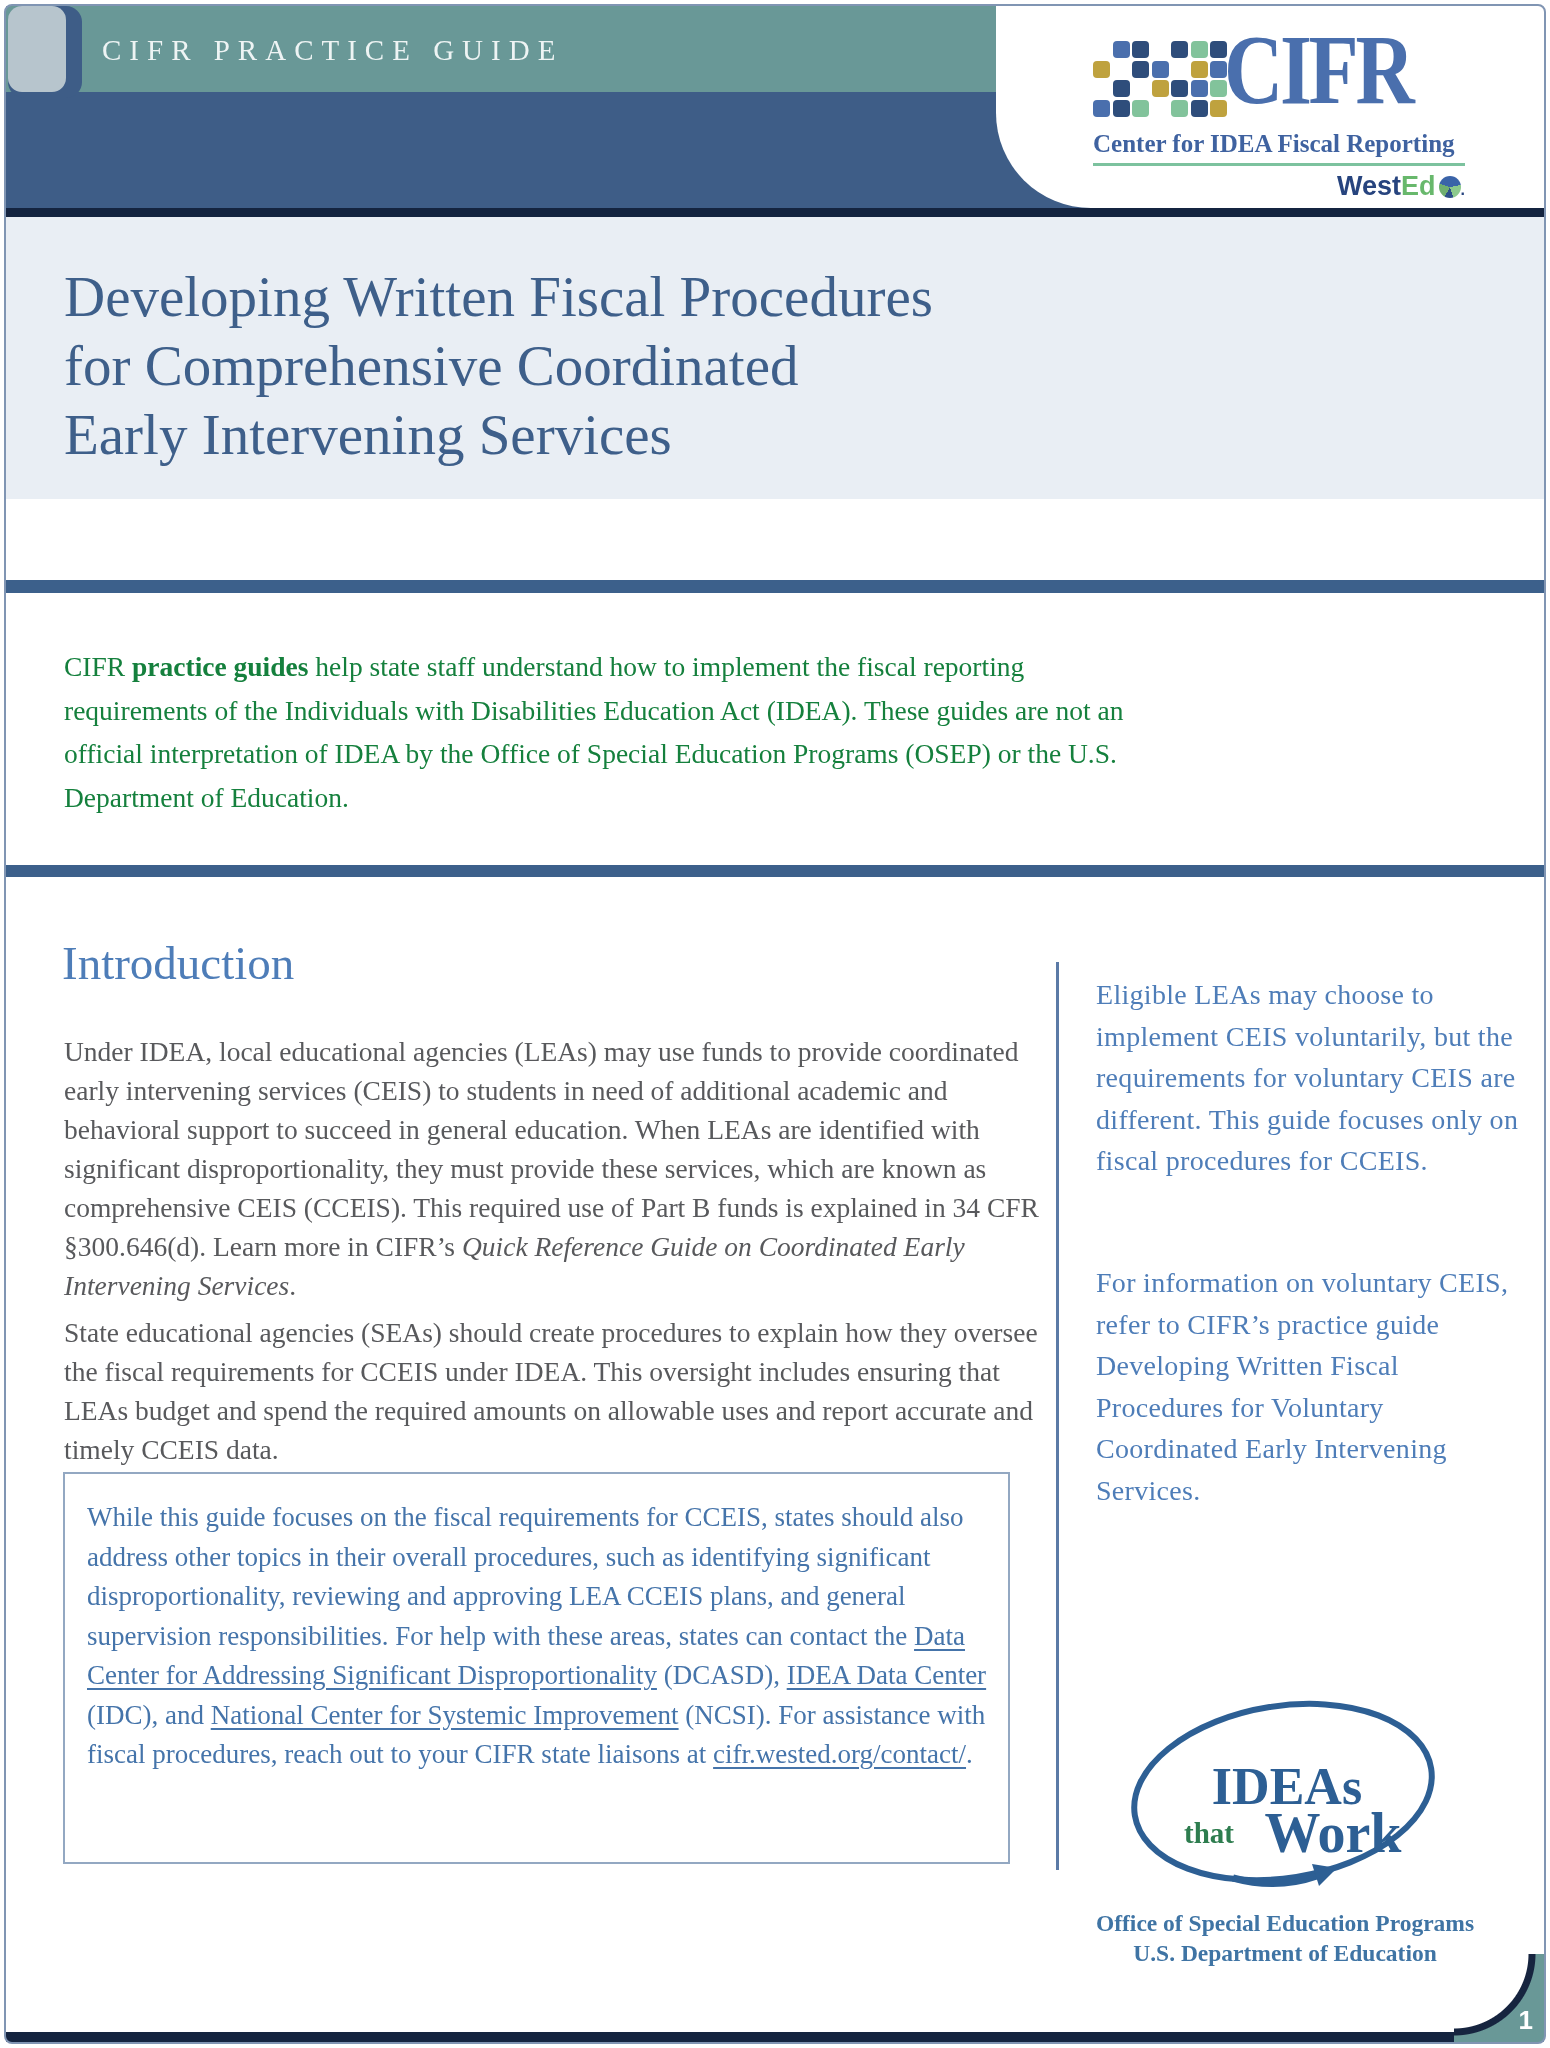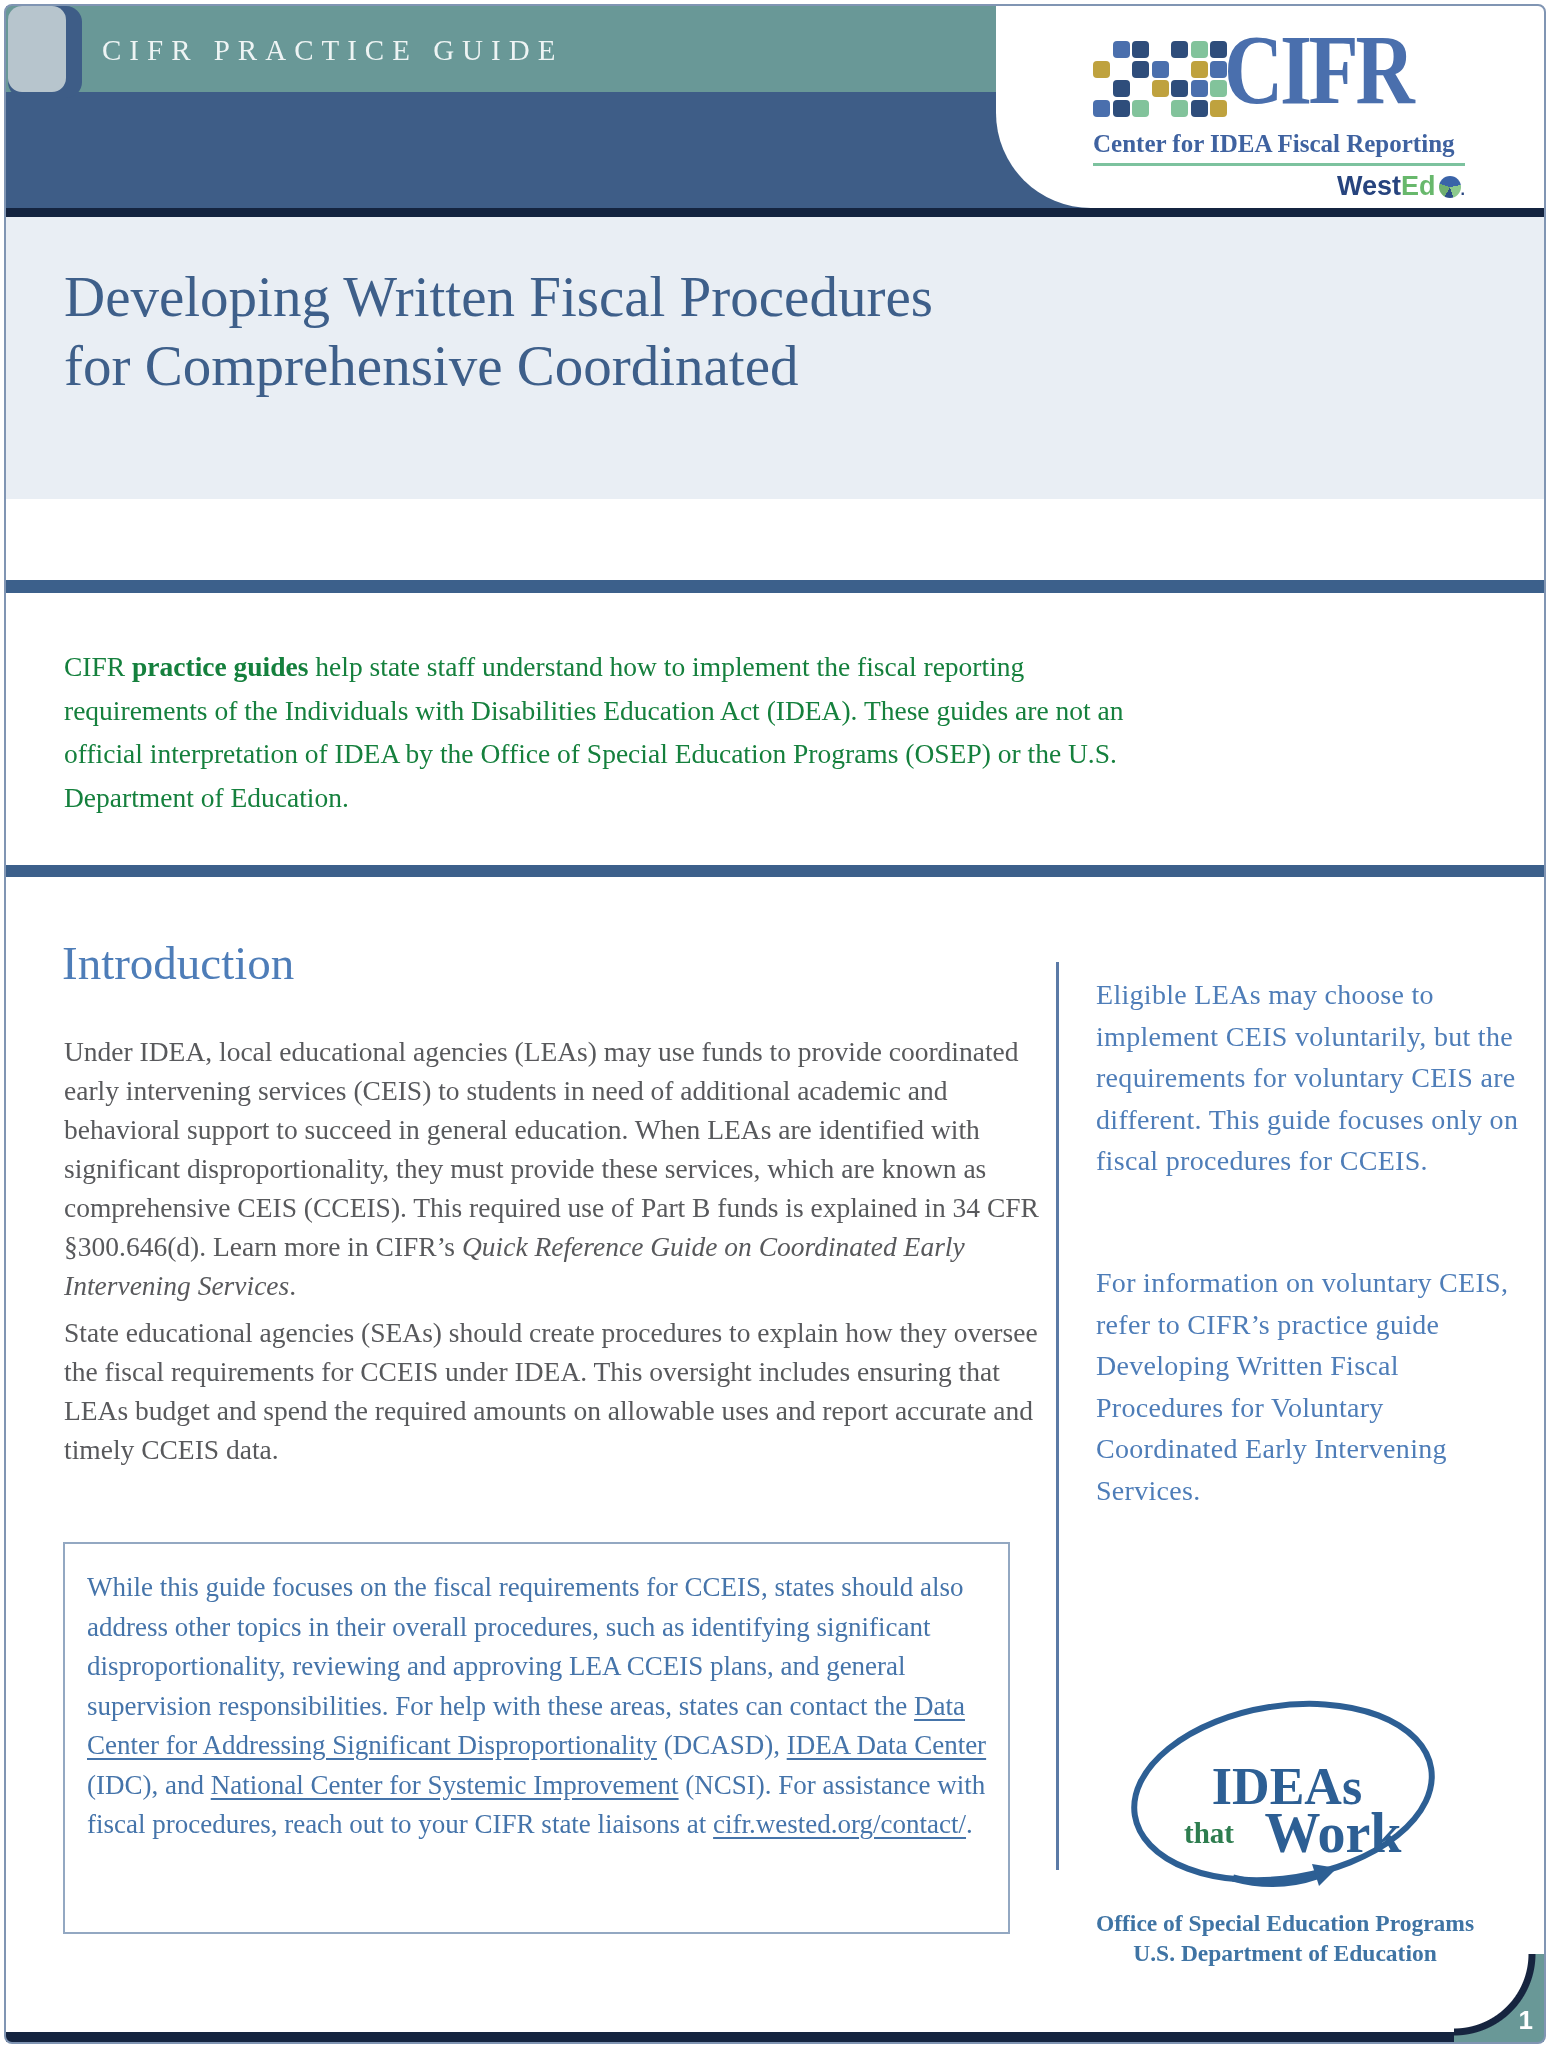--- a/index.html
+++ b/index.html
@@ -54,21 +54,21 @@
   .para-1{top:1032px;}
   .para-2{top:1313px;}
   .body-para i{font-style:italic;}
 
   .sidebar-rule{position:absolute;left:1056px;top:962px;width:3px;height:908px;background:#5b7aa6;}
   .side-note{position:absolute;left:1096px;width:428px;color:#4e7db8;font-size:28px;line-height:41.5px;
         letter-spacing:0.3px;}
   .side-note-1{top:974px;}
   .side-note-2{top:1262px;}
 
-  .callout{position:absolute;left:63px;top:1542px;width:947px;height:392px;border:2px solid #93a8c2;
+  .callout{position:absolute;left:63px;top:1472px;width:947px;height:392px;border:2px solid #93a8c2;
         background:#ffffff;box-sizing:border-box;}
   .callout-text{position:absolute;left:22px;top:24px;width:902px;color:#4574aa;font-size:27px;line-height:39.5px;}
   a.doc-link{color:#4574aa;text-decoration:underline;text-underline-offset:4px;}
 
   
   .ideas-block{position:absolute;left:1070px;top:1692px;width:430px;text-align:center;}
   .osep-lines{position:absolute;left:1060px;top:1908px;width:450px;text-align:center;color:#3f74a4;
         font-size:23.5px;font-weight:700;line-height:30px;}
 
   .navy-bar-bottom{position:absolute;left:6px;bottom:6px;width:1450px;height:10px;background:#142440;z-index:4;}
@@ -127,20 +127,21 @@
       <span class="wested-west">West</span><span class="wested-ed">Ed</span><span class="globe"></span><span class="wested-dot">.</span>
     </div>
   </div>
 
   <div class="navy-bar-top"></div>
 
   <div class="title-band">
     <div class="doc-title">
         <div>Developing Written Fiscal Procedures</div>
         <div>for Comprehensive Coordinated</div>
+        <div>Early Intervening Services</div>
       </div>
   </div>
 
   <div class="divider divider-1"></div>
 
   <div class="intro-note"><span>CIFR </span><b>practice guides</b><span> help state staff understand how to implement the fiscal reporting requirements of the Individuals with Disabilities Education Act (IDEA). These guides are not an official interpretation of IDEA by the Office of Special Education Programs (OSEP) or the U.S. Department of Education.</span></div>
 
   <div class="divider divider-2"></div>
 
   <div class="section-heading">Introduction</div>

